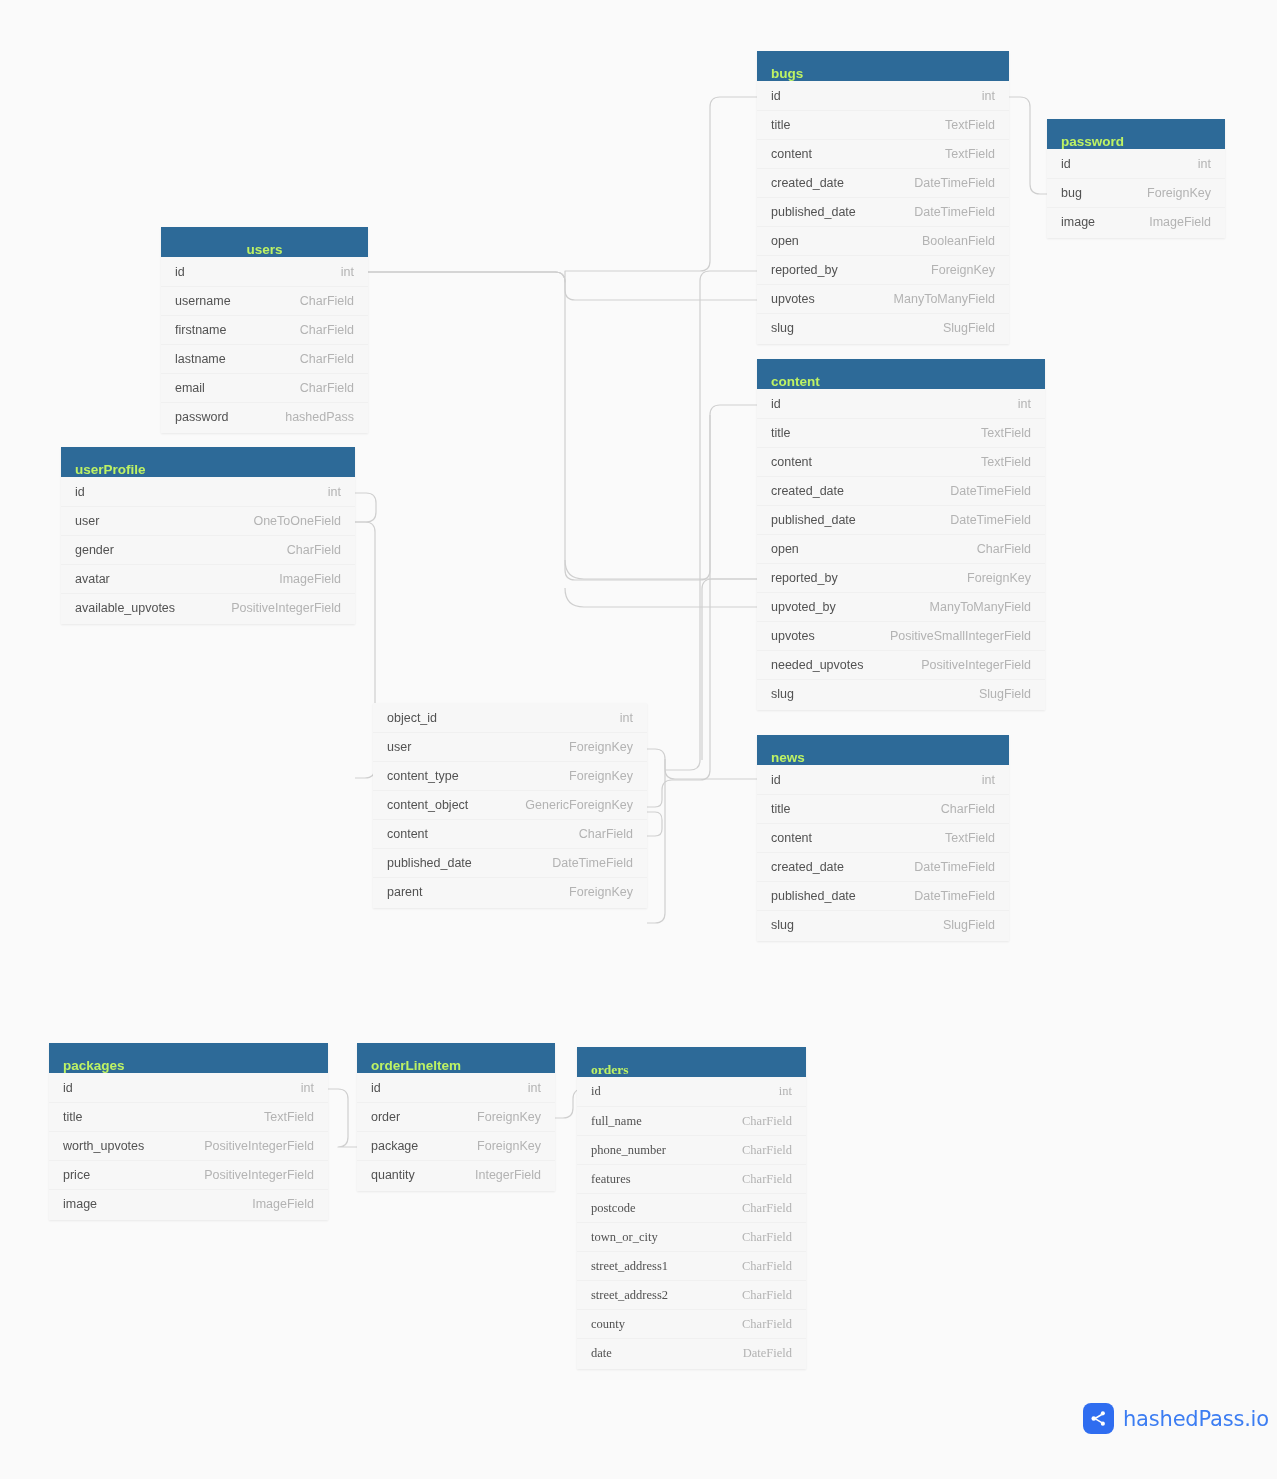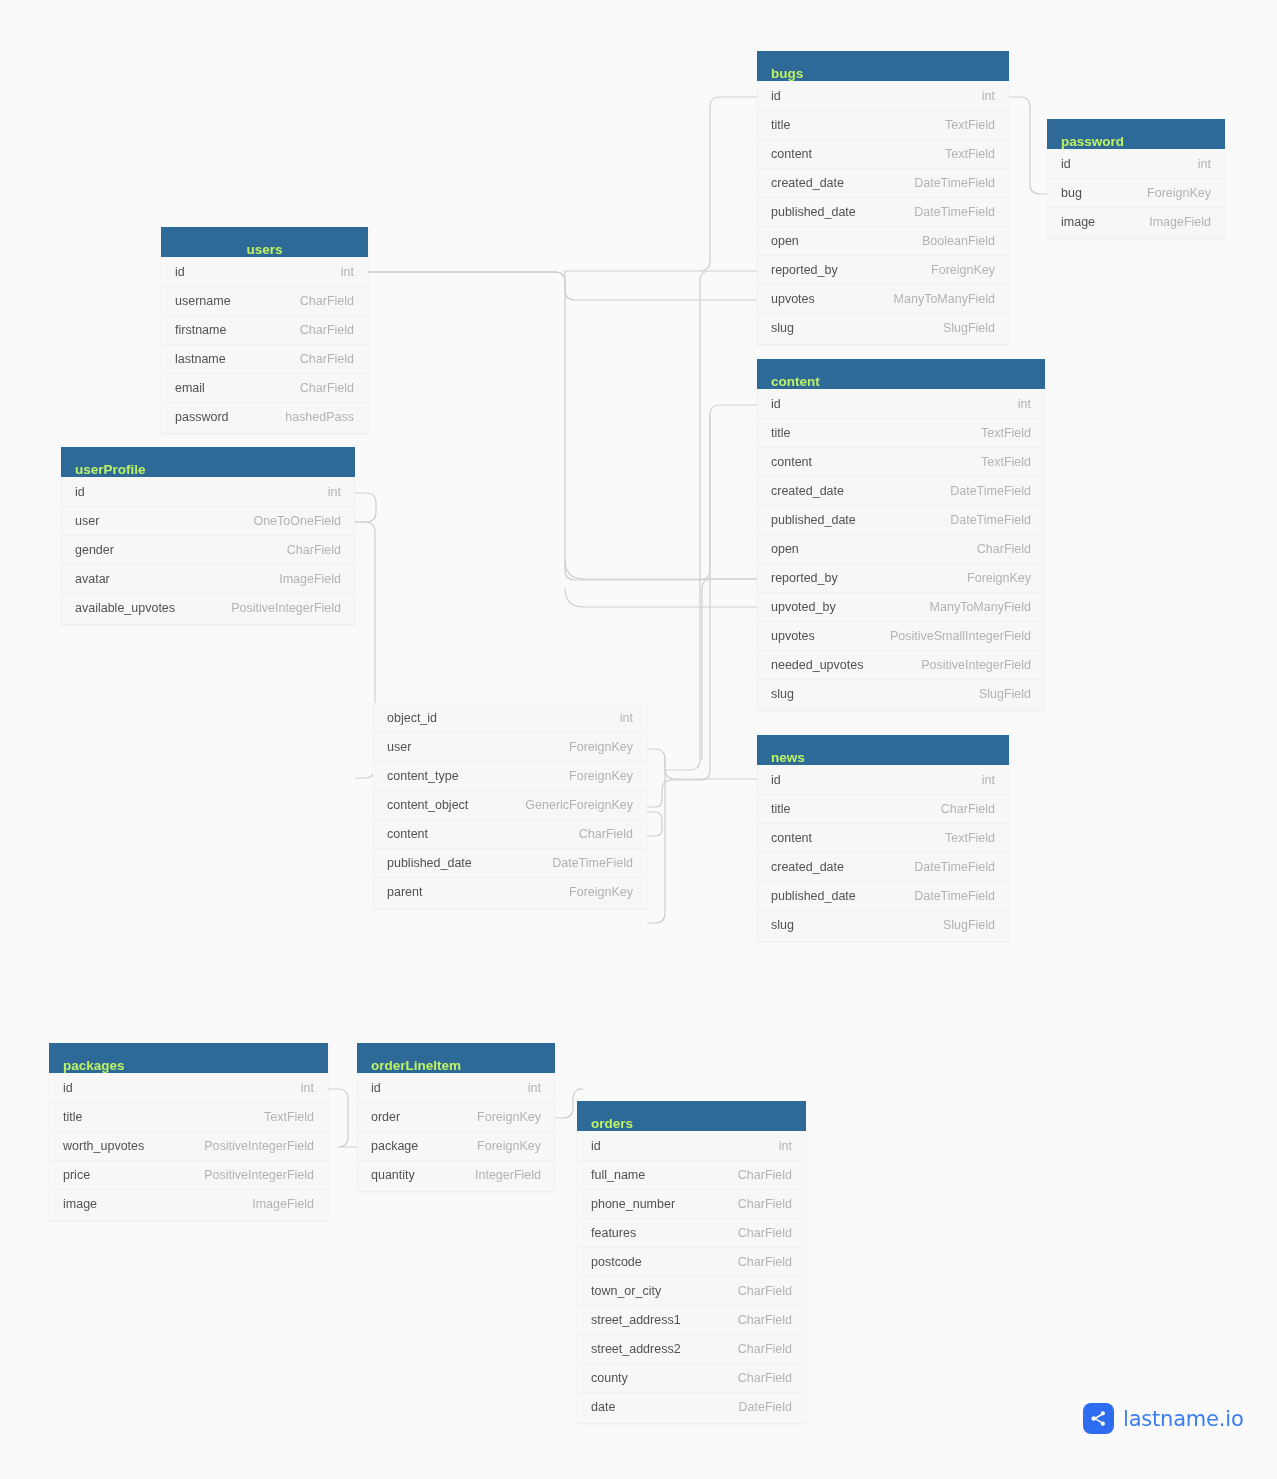--- a/index.html
+++ b/index.html
@@ -86,21 +86,21 @@
   
   #tbl-bugs          { left: 757px;  top: 51px;   width: 252px; }
   #tbl-bugImages     { left: 1047px; top: 119px;  width: 178px; }
   #tbl-users         { left: 161px;  top: 227px;  width: 207px; text-align: center; }
   #tbl-userProfile   { left: 61px;   top: 447px;  width: 294px; }
   #tbl-features      { left: 757px;  top: 359px;  width: 288px; }
   #tbl-comments      { left: 373px;  top: 703px;  width: 274px; }
   #tbl-news          { left: 757px;  top: 735px;  width: 252px; }
   #tbl-packages      { left: 49px;   top: 1043px; width: 279px; }
   #tbl-orderLineItem { left: 357px;  top: 1043px; width: 198px; }
-  #tbl-orders        { left: 577px;  top: 1101px; width: 229px; }
+  #tbl-orders        { left: 577px;  top: 1047px; width: 229px; font-family: Liberation Serif, serif; }
 
   
   #logo {
     position: absolute;
     left: 1083px;
     top: 1403px;
     display: flex;
     align-items: center;
     gap: 9px;
   }
@@ -484,16 +484,16 @@
       <svg width="19" height="19" viewBox="0 0 24 24" xmlns="http://www.w3.org/2000/svg">
         <g fill="#ffffff">
           <circle cx="17.5" cy="5.5" r="2.6"></circle>
           <circle cx="17.5" cy="18.5" r="2.6"></circle>
           <circle cx="6" cy="12" r="2.9"></circle>
           <path d="M7.6 10.8 L15.6 6.1 L16.6 7.8 L8.6 12.5 Z"></path>
           <path d="M8.6 11.6 L16.6 16.3 L15.6 18.0 L7.6 13.3 Z"></path>
         </g>
       </svg>
     </span>
-    <span class="wordmark">lastname.io</span>
+    <span class="wordmark">hashedPass.io</span>
   </div>
 
 </div>
 
 </body></html>

